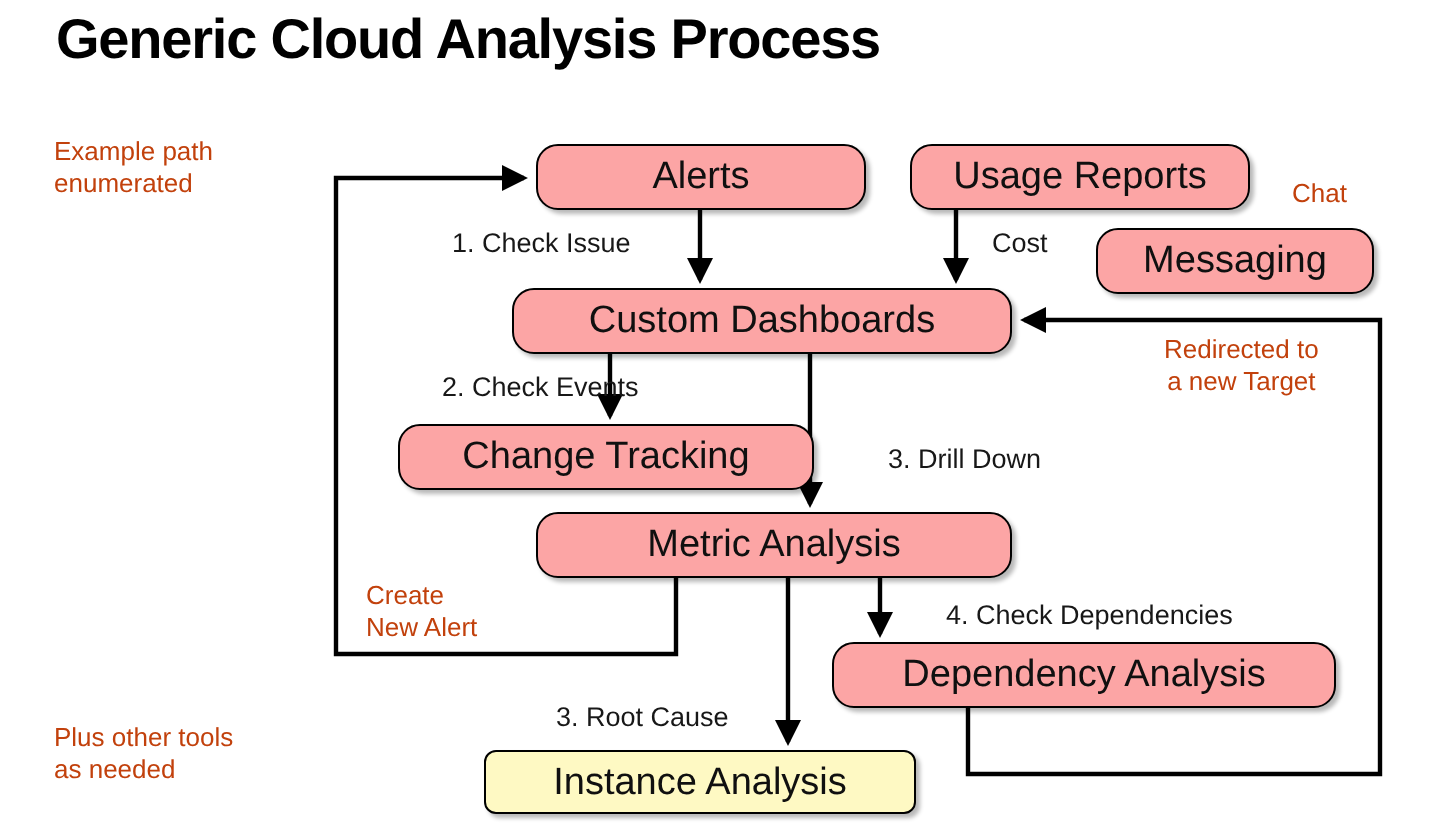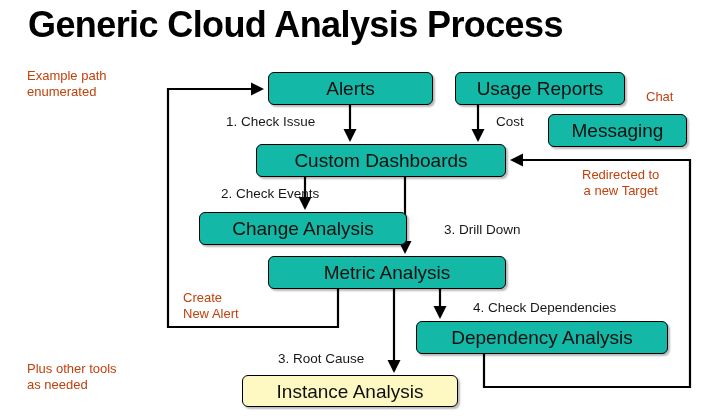--- a/index.html
+++ b/index.html
@@ -20,41 +20,41 @@
     position: absolute;
     left: 0;
     top: 0;
     width: 720px;
     height: 416px;
   }
   .title {
     position: absolute;
     left: 28px;
     top: 4px;
-    font-size: 36px;
+    font-size: 28px;
     font-weight: bold;
     letter-spacing: -0.6px;
     color: #000000;
     white-space: nowrap;
   }
   .node {
     position: absolute;
     box-sizing: border-box;
     border: 1.4px solid #000000;
     border-radius: 6px;
     display: flex;
     align-items: center;
     justify-content: center;
     font-size: 19px;
     line-height: 1;
     color: #101010;
     box-shadow: 2px 2px 2px rgba(0,0,0,0.28);
     white-space: nowrap;
   }
-  .node.pink  { background: #14b8a6; }
+  .node.pink  { background: #fca5a5; border-radius: 11px; }
   .node.gray  { background: #fef9c3; }
 
   .note {
     position: absolute;
     font-size: 13px;
     line-height: 1.23;
     color: #c2410c;
     white-space: pre-line;
   }
   .note.center { text-align: center; }
@@ -107,21 +107,21 @@
 
   <div class="node pink" style="left:548px; top:114px; width:139px; height:33px;">
     <span>Messaging</span>
   </div>
 
   <div class="node pink" style="left:256px; top:144px; width:250px; height:33px;">
     <span>Custom Dashboards</span>
   </div>
 
   <div class="node pink" style="left:199px; top:212px; width:208px; height:33px;">
-    <span>Change Analysis</span>
+    <span>Change Tracking</span>
   </div>
 
   <div class="node pink" style="left:268px; top:256px; width:238px; height:33px;">
     <span>Metric Analysis</span>
   </div>
 
   <div class="node pink" style="left:416px; top:321px; width:252px; height:33px;">
     <span>Dependency Analysis</span>
   </div>
 

